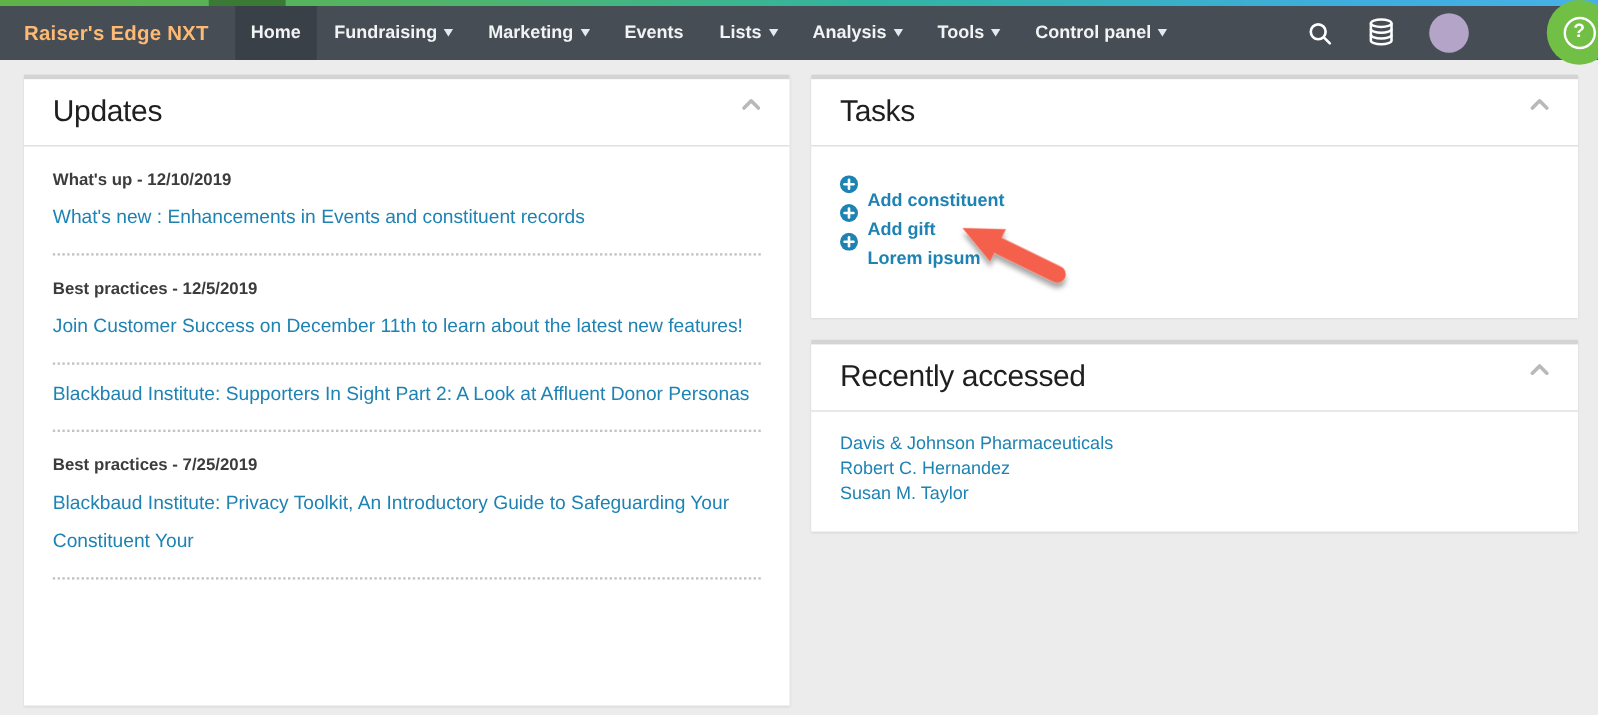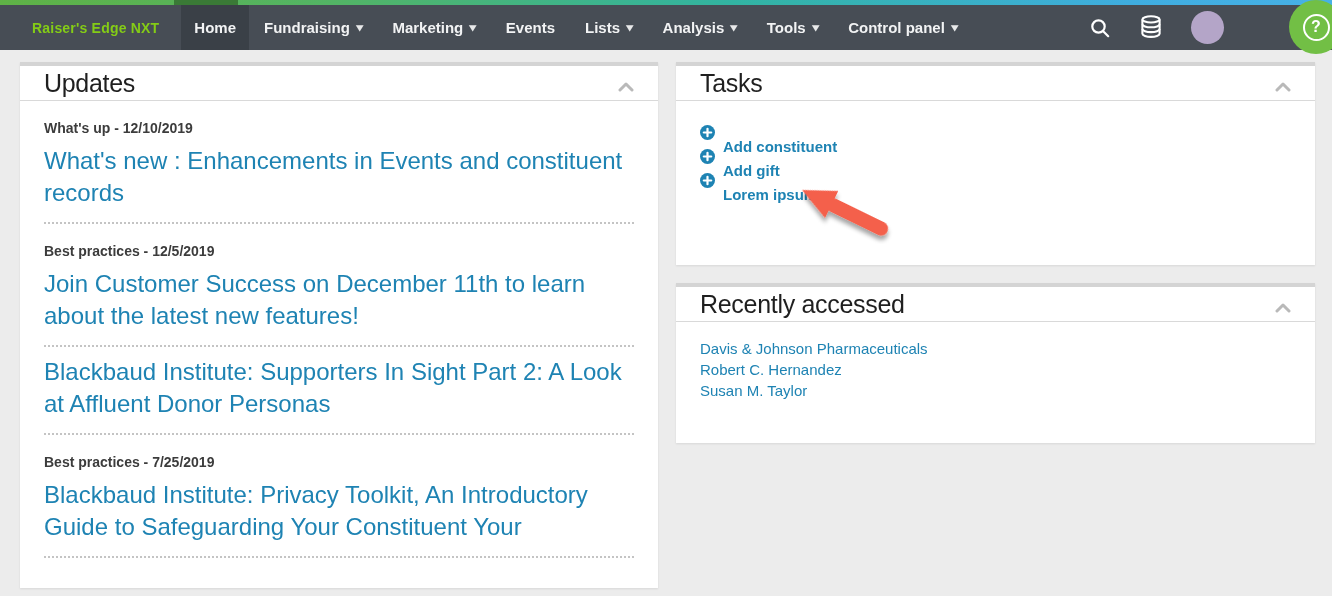--- a/index.html
+++ b/index.html
@@ -22,23 +22,23 @@
     background:#3a7a36;
   }
   .navbar {
     position:absolute; left:0; top:5px; width:1332px; height:45px;
     background:#474d55;
     display:flex; align-items:stretch;
     white-space:nowrap;
     z-index:1;
   }
   .brand {
-    color:#84cc16; font-size:14px; font-weight:700; letter-spacing:.2px;
+    color:#fdba74; font-size:17px; font-weight:700; letter-spacing:.2px;
     display:flex; align-items:center;
-    padding:0 22px 0 32px;
+    padding:0 22px 0 20px;
   }
   .tabs { display:flex; align-items:stretch; }
   .tab {
     display:flex; align-items:center;
     padding:0 15px;
     color:#f2f3f4; font-size:15px; font-weight:600;
     cursor:pointer; text-decoration:none;justify-content:center;
   }
   .tab.active { background:#3a4047; padding:0 13px; }
   .caret {
@@ -64,21 +64,21 @@
     display:flex; align-items:center; justify-content:center;
     color:#fff; font-size:16px; font-weight:700;
   }
   
   .card {
     position:absolute; background:#fff;
     border-top:4px solid #d4d4d4;
     box-shadow:0 1px 2px rgba(0,0,0,.09);
   }
   .card-header {
-    height:35px; display:flex; align-items:center;
+    height:56px; display:flex; align-items:center;
     padding:0 24px; border-bottom:1px solid #d9d9d9;
     position:relative;
   }
   .card-title {
     font-size:25px; font-weight:400; color:#1f1f1f; letter-spacing:-.3px;
   }
   .collapse-btn {
     position:absolute; right:24px; top:16px; cursor:pointer;
     line-height:0;
   }
@@ -87,21 +87,21 @@
   .card-recent   { left:676px; top:283px; width:639px; height:160px; }
 
   
   .updates-body { padding:0 24px; }
   .update-item .meta {
     font-size:14px; font-weight:700; color:#3c3c3c;
     padding-top:19px;
   }
   .update-item .headline {
     display:block; margin-top:9px;
-    font-size:24px; line-height:32px; font-weight:400;
+    font-size:16px; line-height:32px; font-weight:400;
     color:#1e83b3; text-decoration:none; cursor:pointer;
   }
   .update-item .dotted {
     border:none; border-bottom:2px dotted #c4c4c4; margin-top:13px;
   }
   
   .tasks-body { padding:19px 24px 0; position:relative; }
   .task-link {
     display:flex; align-items:center; gap:8px;
     height:24px; cursor:pointer; text-decoration:none;

